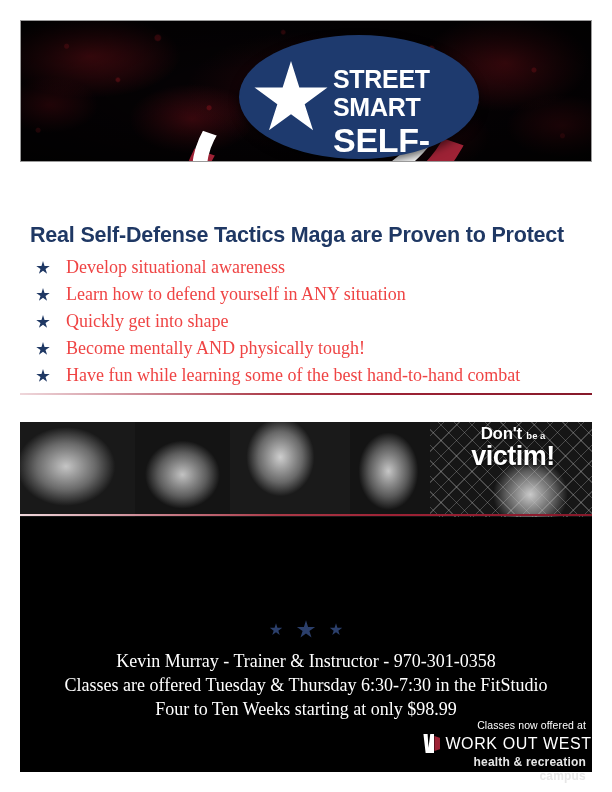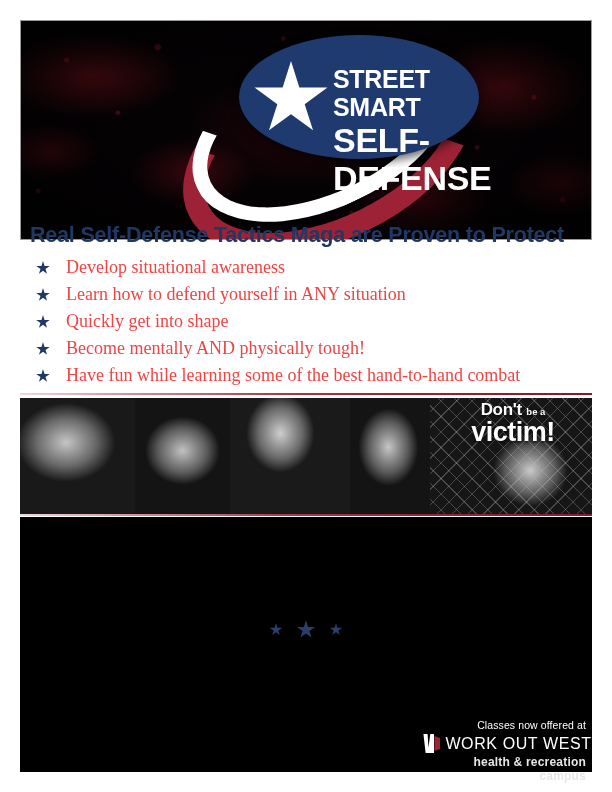--- a/index.html
+++ b/index.html
@@ -20,21 +20,21 @@
     left: 0; top: 0;
     width: 612px;
     height: 792px;
     background: #ffffff;
   }
 
   
   .banner {
     position: absolute;
     left: 20px; top: 20px;
-    width: 572px; height: 220px;
+    width: 572px; height: 142px;
     background: #0f172a;
     border: 1px solid #9a9a9a;
     box-sizing: border-box;
     overflow: hidden;
   }
   .banner-grunge {
     position: absolute;
     left: 0; top: 0; right: 0; bottom: 0;
     background:
       radial-gradient(ellipse 130px 60px at 12% 25%, rgba(150,20,30,0.55), transparent 70%),
@@ -175,21 +175,21 @@
     left: 36px; top: 0;
     font-family: "Liberation Serif", serif;
     font-size: 18px;
     color: #ef4444;
     white-space: nowrap;
   }
 
   
   .photostrip {
     position: absolute;
-    left: 20px; top: 398px;
+    left: 20px; top: 422px;
     width: 572px; height: 117px;
     background: #1d4ed8;
     overflow: hidden;
   }
   .photo {
     position: absolute;
     top: 0; bottom: 0;
     filter: grayscale(100%);
     overflow: hidden;
   }
@@ -409,20 +409,25 @@
 
   <div class="rule-thin" style="top:514px;"></div>
 
   <div class="darkblock">
 
 
     <div class="stars3">
       <span class="s3 sm"></span><span class="s3 lg"></span><span class="s3 sm"></span>
     </div>
 
+    <div class="contact">
+      <div>Kevin Murray - Trainer &amp; Instructor - 970-301-0358</div>
+      <div>Classes are offered Tuesday &amp; Thursday 6:30-7:30 in the FitStudio</div>
+      <div>Four to Ten Weeks starting at only $98.99</div>
+    </div>
 
     <div class="wow">
       <div class="wow-tag">Classes now offered at</div>
       <div class="wow-main-row">
         <span class="wow-mark">
           <span class="mk-w"></span>
           <span class="mk-r"></span>
         </span>
         <span class="wow-name"><span>WORK OUT WEST</span><span class="wow-tm">™</span></span>
       </div>

